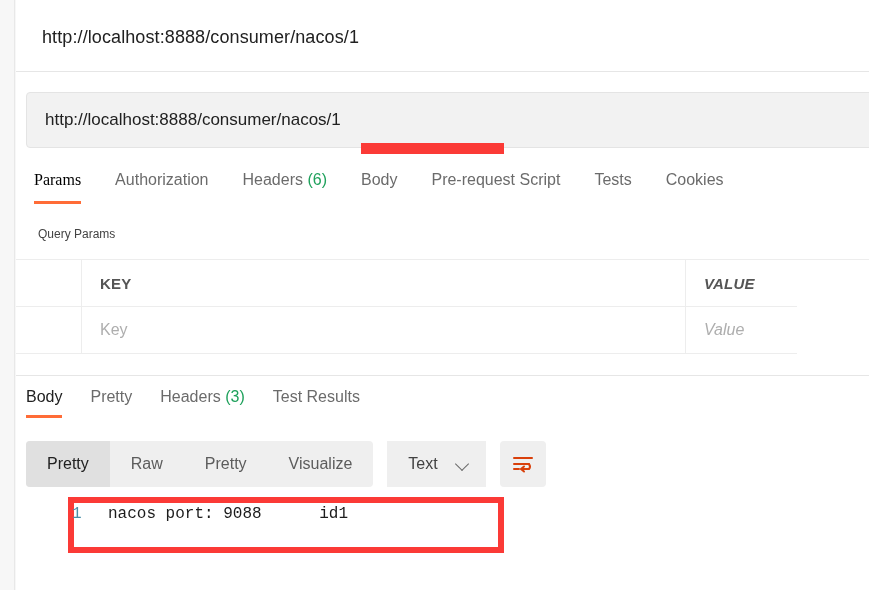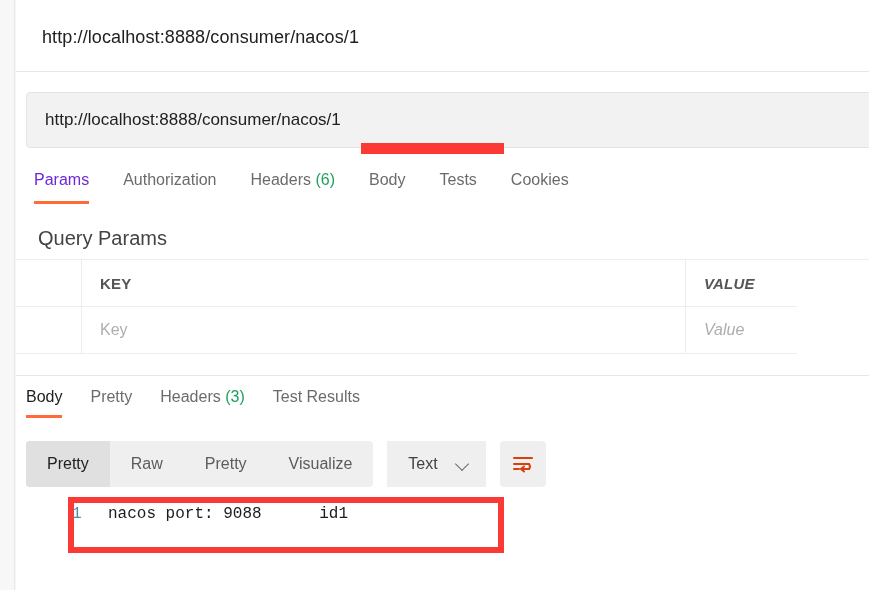--- a/index.html
+++ b/index.html
@@ -124,40 +124,40 @@
   }
   .tab {
     position: relative;
     padding: 6px 0 0 0;
     margin-right: 34px;
     font-size: 16px;
     color: #6b6b6b;
     white-space: nowrap;
     cursor: pointer;
   }
-  .tab.active { color: #6d28d9; }
+  .tab.active { color: #000000; font-family: Liberation Serif, serif; }
   .tab.active .tab-underline {
     position: absolute;
     left: 0; bottom: -15px;
     width: 100%; height: 3px;
     background: #ff6c37;
   }
   .badge-count { color: #1fa15c; }
 
   
   .qp-header {
     position: absolute;
     left: 0; top: 218px;
     width: 853px; height: 42px;
     border-bottom: 1px solid #ededed;
   }
   .qp-title {
     position: absolute;
     left: 22px; top: 9px;
-    font-size: 20px;
+    font-size: 12px;
     color: #434343;
   }
 
   .kv-table {
     position: absolute;
     left: 0; top: 260px;
     width: 781px;
   }
   .kv-row {
     display: flex;
@@ -337,20 +337,23 @@
       </div>
       <div class="tab">
         <span>Authorization</span>
       </div>
       <div class="tab">
         <span>Headers</span>
         <span class="badge-count">(6)</span>
       </div>
       <div class="tab">
         <span>Body</span>
+      </div>
+      <div class="tab">
+        <span>Pre-request Script</span>
       </div>
       <div class="tab">
         <span>Tests</span>
       </div>
       <div class="tab">
         <span>Cookies</span>
       </div>
     </div>
 
     <div class="qp-header">

